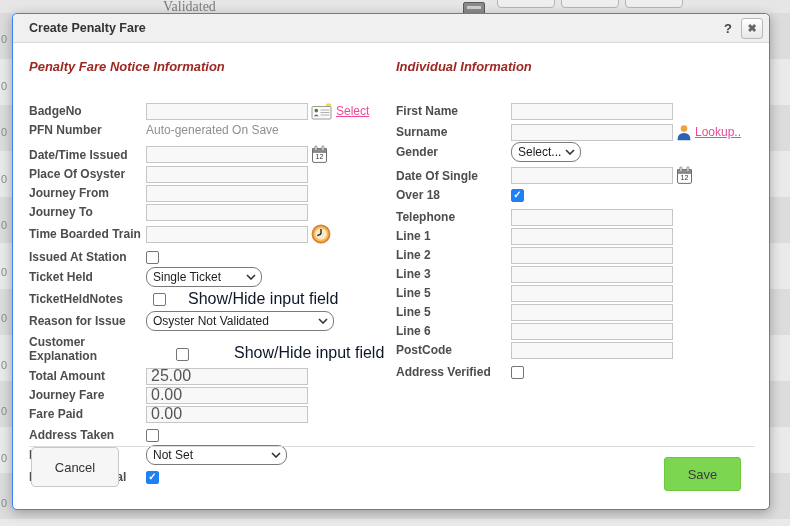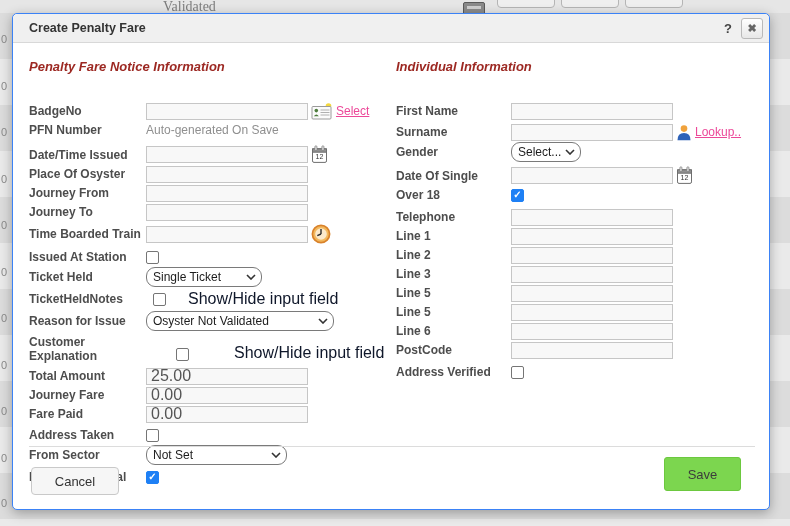--- a/index.html
+++ b/index.html
@@ -65,21 +65,21 @@
   .cb.checked { background:#1e80f5; border-color:#1e80f5; }
   .cb.checked .tick { display:block; }
   .cb-indent { margin-left:7px; }
   .toggle-txt { font-size:16px; color:#0f172a; margin-left:22px; }
 
   .mt3 { margin-top:3px; } .mt4 { margin-top:4px; } .mt6 { margin-top:6px; }
   .two-line { align-items:flex-end; min-height:32px; padding-bottom:1px;gap:23px; }
 
   .footer-divider { position:absolute; left:16px; right:14px; bottom:62px;
     border-top:1px solid #dcdcdc; }
-  .btn-cancel { position:absolute; left:18px; bottom:14px; width:88px; height:28px;
+  .btn-cancel { position:absolute; left:18px; bottom:22px; width:88px; height:40px;
     background:#f6f6f6; border:1px solid #c9c9c9; border-radius:4px;
     font-family:"Liberation Sans", sans-serif; font-size:13px; color:#333; cursor:pointer; }
   .btn-save { position:absolute; right:28px; bottom:18px; width:77px; height:34px;
     background:#7cd64f; border:1px solid #6cc83f; border-radius:3px;
     font-family:"Liberation Sans", sans-serif; font-size:13px; color:#3c3c3c; cursor:pointer; }
 </style>
 </head>
 <body>
 
 <div class="stage">

